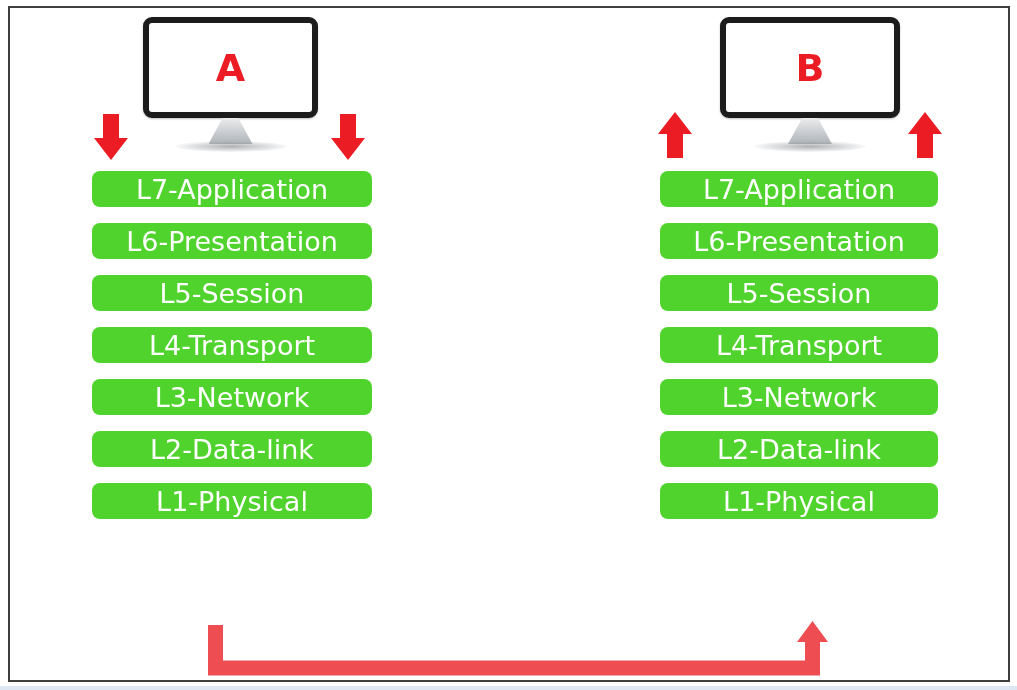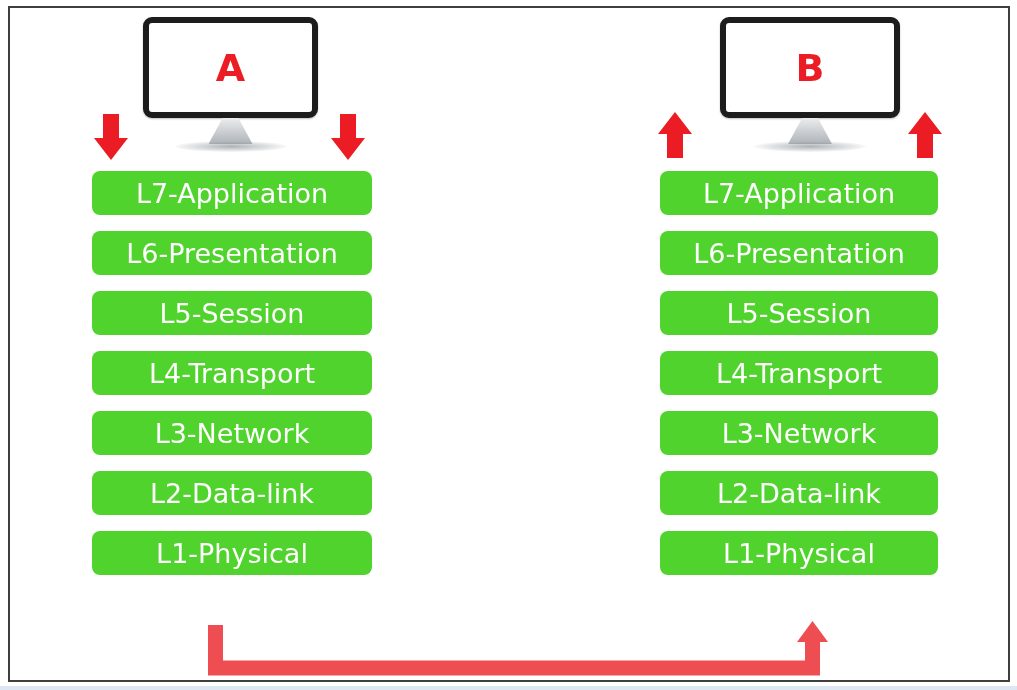--- a/index.html
+++ b/index.html
@@ -54,21 +54,21 @@
   .dir-arrow{position:absolute;width:34px;height:46px;}
   .dir-arrow polygon{fill:var(--arrow-red);}
 
   
   .stack{
     position:absolute;top:171px;display:flex;flex-direction:column;gap:16px;
   }
   .stack-a{left:92px;width:280px;}
   .stack-b{left:660px;width:278px;}
   .layer{
-    height:44px;border-radius:8px;background:var(--layer-green);
+    height:36px;border-radius:8px;background:var(--layer-green);
     color:var(--layer-text);font-size:27px;line-height:1;
     display:flex;align-items:center;justify-content:center;
   }
 
   
   .connector{position:absolute;left:0;top:0;width:1017px;height:690px;pointer-events:none;}
   .connector .link-path{stroke:var(--connector-red);stroke-width:15;fill:none;}
   .connector .link-head{fill:var(--connector-red);}
 </style>
 </head>

